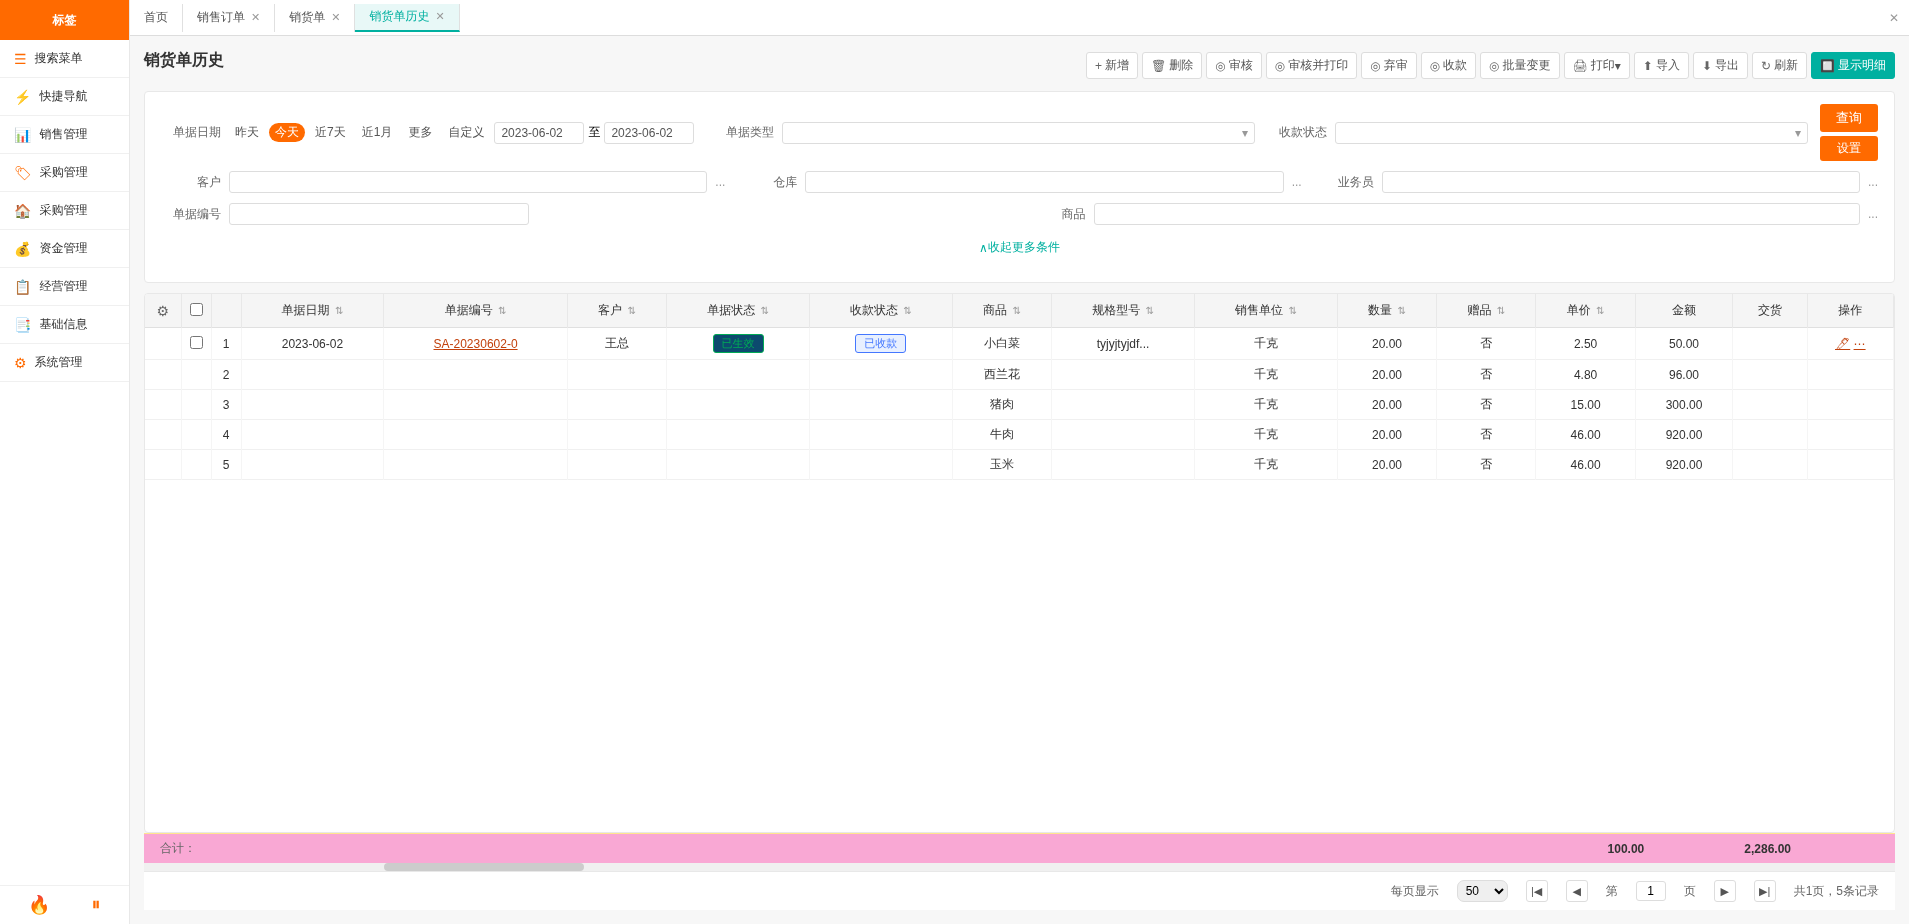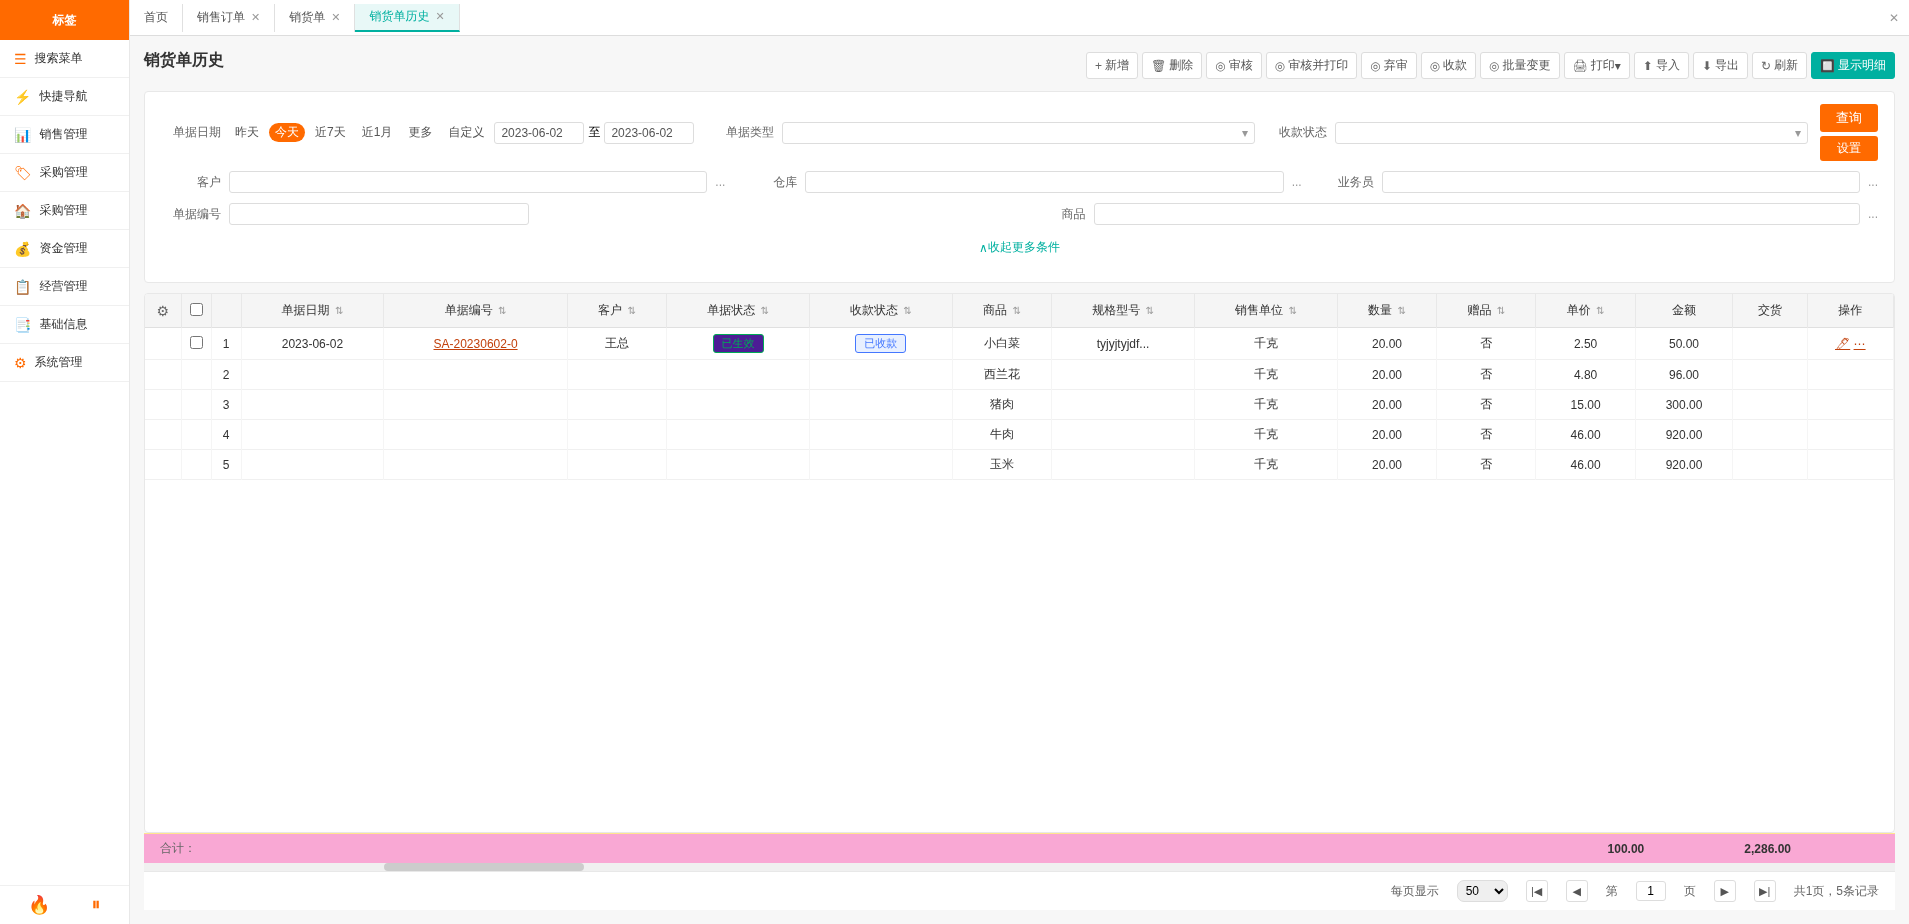--- a/index.html
+++ b/index.html
@@ -235,21 +235,21 @@
       text-align: center;
       color: #333;
       border-right: 1px solid #f5f5f5;
     }
     .status-badge {
       display: inline-block;
       padding: 1px 8px;
       border-radius: 3px;
       font-size: 11px;
     }
-    .status-active { background: #4c1d95; color: #00aa55; border: 1px solid #00aa55; }
+    .status-active { background: #0c4a6e; color: #00aa55; border: 1px solid #00aa55; }
     .status-paid { background: #e8f0ff; color: #4477ff; border: 1px solid #4477ff; }
     .link-text { color: #c2410c; cursor: pointer; text-decoration: underline; }
 
     
     .table-footer {
       background: #f9a8d4;
       border-top: 1px solid #ffe58f;
       padding: 6px 16px;
       display: flex;
       align-items: center;

